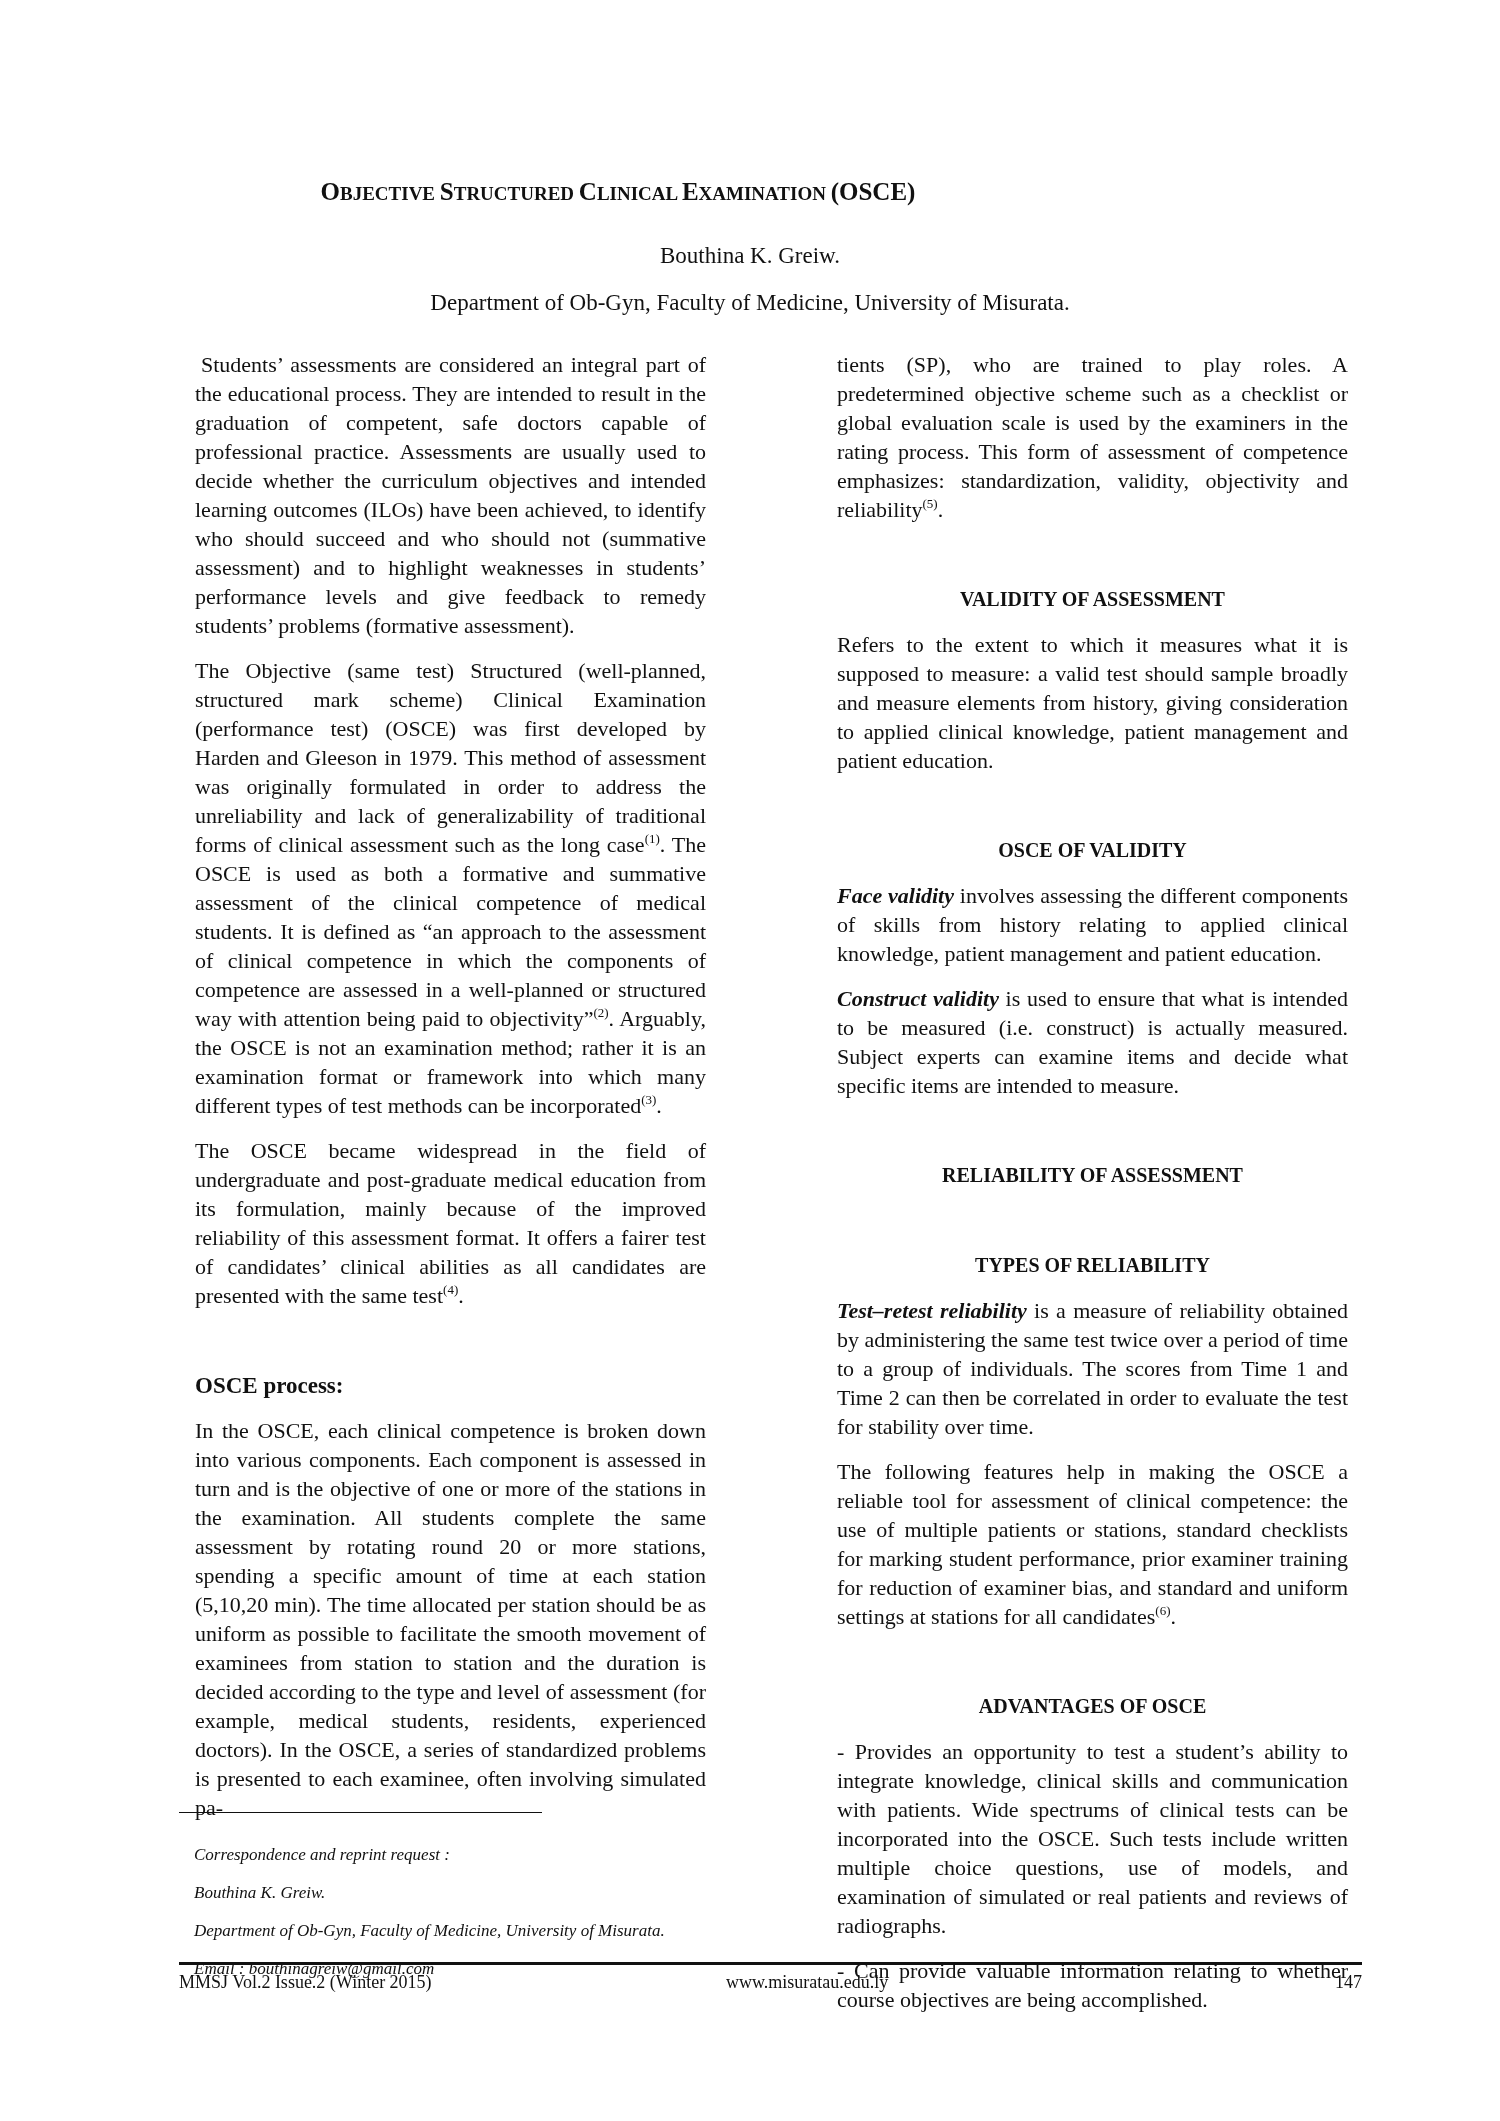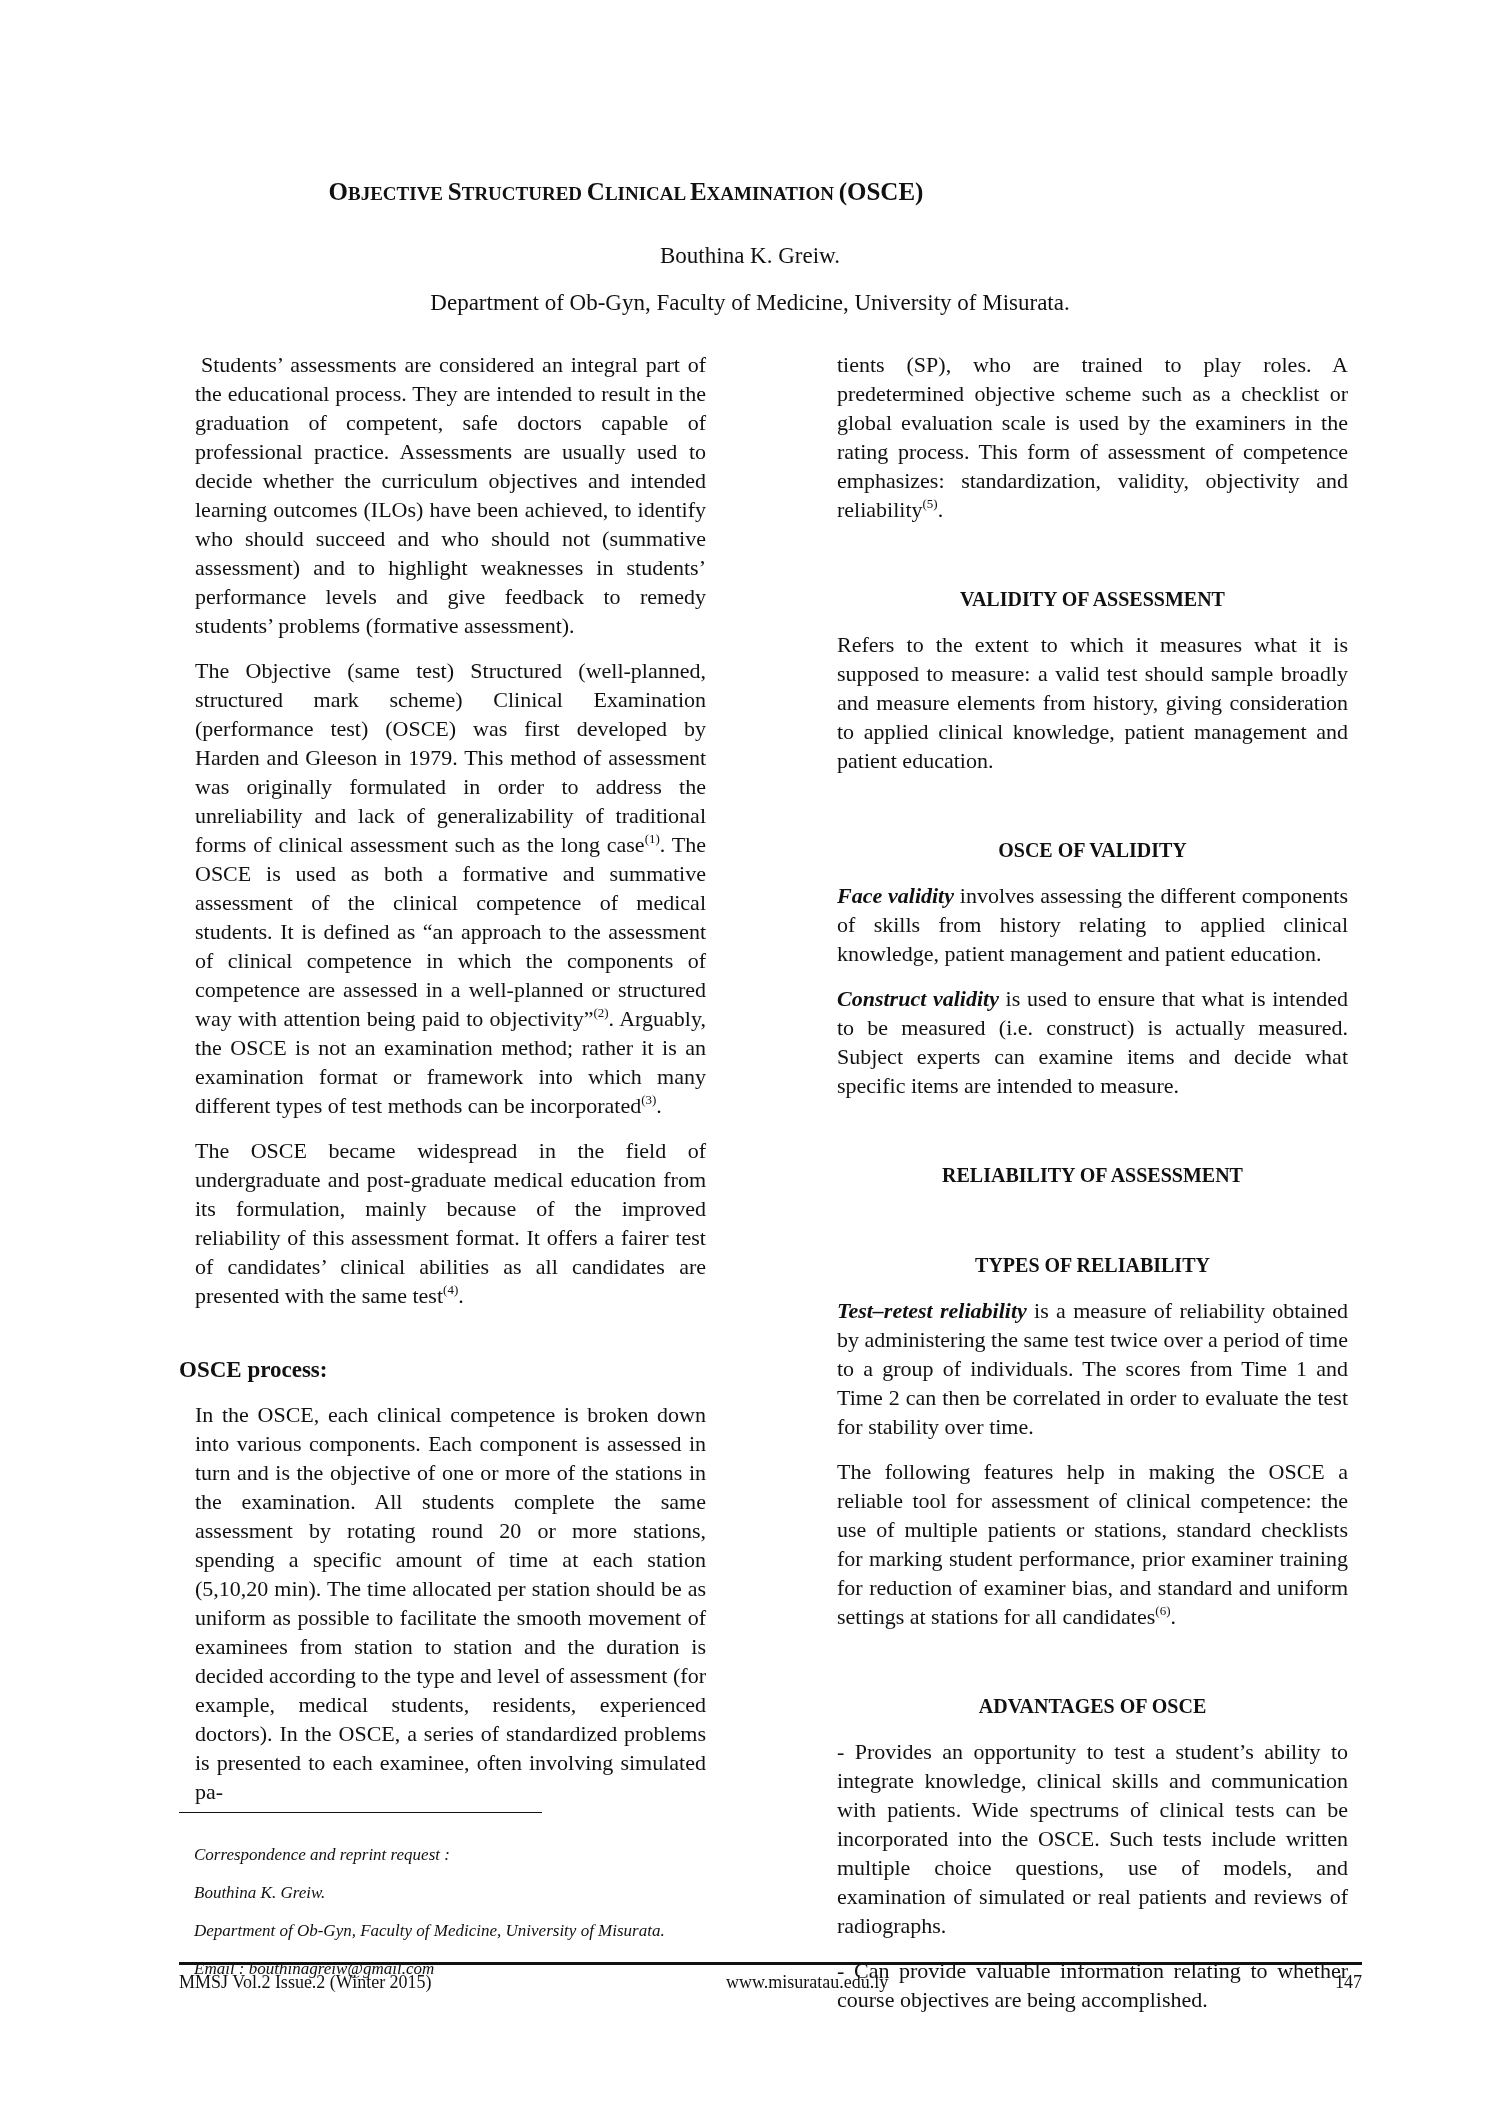--- a/index.html
+++ b/index.html
@@ -1,30 +1,30 @@
 <!DOCTYPE html>
 <html><head>
 <meta charset="utf-8">
 <style>
   html, body { margin: 0; padding: 0; background: #ffffff; }
   body { width: 1500px; height: 2121px; position: relative; overflow: hidden;
          font-family: "Liberation Serif", "DejaVu Serif", serif; color: #111; }
-  .title { position: absolute; top: 178px; left: 8px; width: 1236px; text-align: center;
+  .title { position: absolute; top: 178px; left: 0; width: 1236px; text-align: center;
            font-size: 25px; font-weight: bold; letter-spacing: 0px; }
   .title .sc { font-size: 19px; }
   .author { position: absolute; top: 243px; left: 0; width: 1500px; text-align: center; font-size: 23px; }
   .affil { position: absolute; top: 290px; left: 0; width: 1500px; text-align: center; font-size: 23px; }
   .col { position: absolute; top: 334px; width: 543px; font-size: 22px; line-height: 29px;
          text-align: justify; hyphens: none; }
   .col-left { left: 179px; }
   .col-right { left: 821px; }
   .col p { margin: 16px; }
   .col p.indent { text-indent: 6px; }
   .col h3 { margin: 16px; font-size: 20px; font-weight: bold; text-align: center; line-height: 29px; }
-  .col h4 { margin: 0; font-size: 23px; font-weight: bold; text-align: left; line-height: 29px; }
+  .col h4 { margin: 16px; font-size: 23px; font-weight: bold; text-align: left; line-height: 29px; }
   .gap { height: 29px; }
   sup { font-size: 13px; line-height: 0; vertical-align: 9px; }
   .term { font-weight: bold; font-style: italic; }
   .footnote-rule { position: absolute; top: 1812px; left: 179px; width: 363px; border-top: 1.5px solid #111; }
   .footnote { position: absolute; top: 1828px; left: 179px; width: 543px; font-size: 17px; line-height: 23px;
               font-style: italic; }
   .footnote div { margin: 15px; }
   .footer-rule { position: absolute; top: 1962px; left: 179px; width: 1183px; border-top: 3px solid #111; }
   .footer { position: absolute; top: 1972px; left: 179px; width: 1183px; font-size: 18px; height: 24px; text-decoration: underline; }
   .footer .fl { position: absolute; left: 0; }

